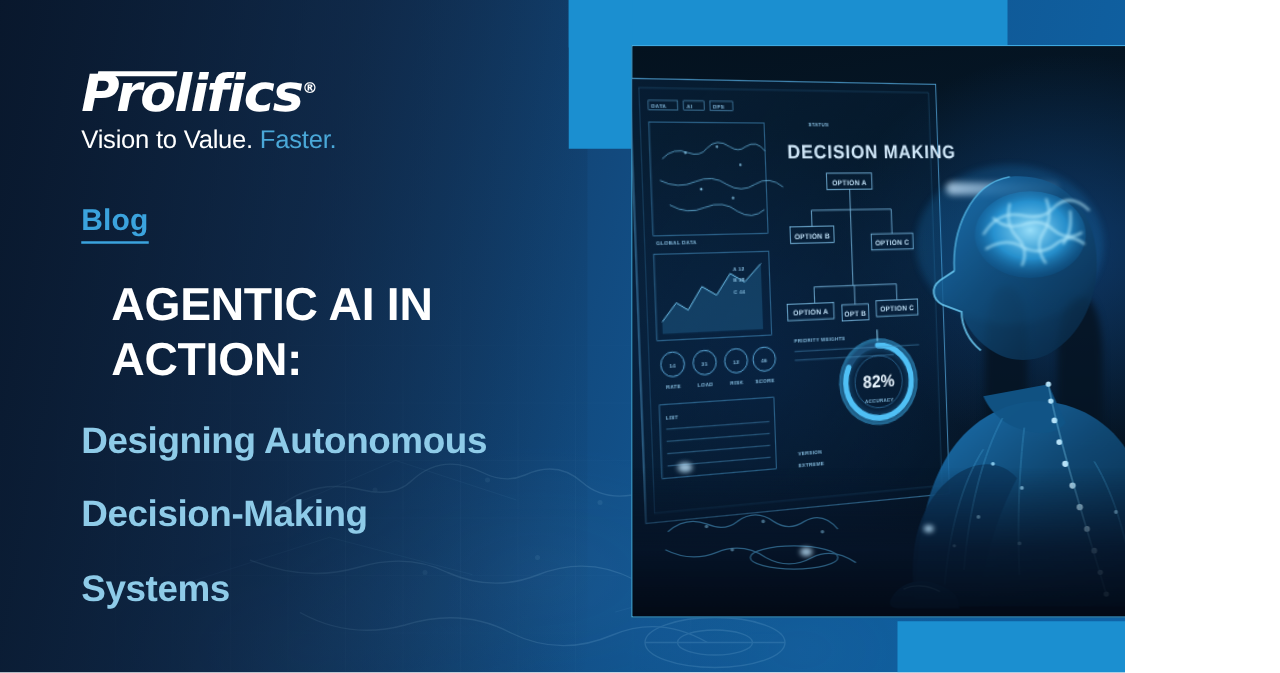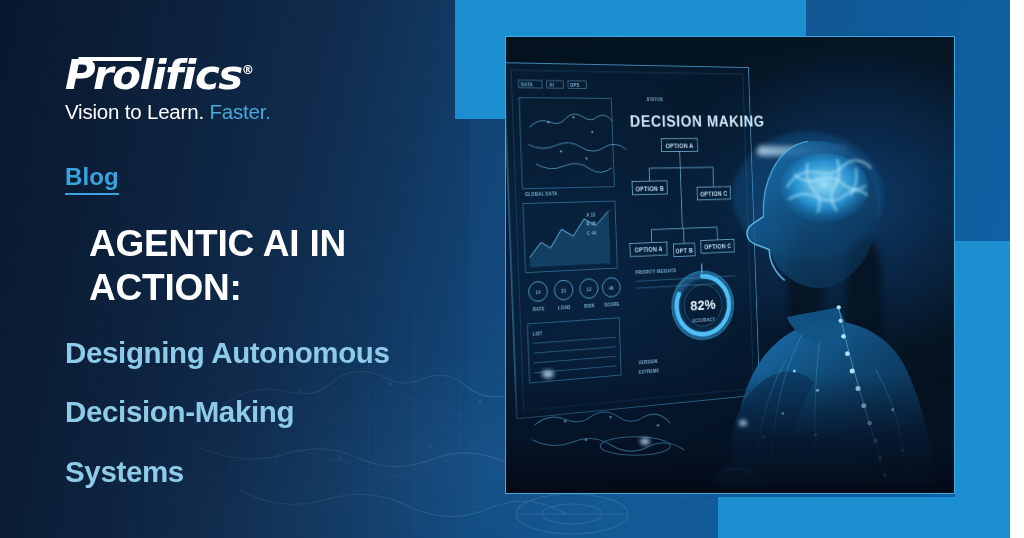--- a/index.html
+++ b/index.html
@@ -6,21 +6,21 @@
 
   html, body {
     width: 1024px;
     height: 538px;
     overflow: hidden;
     font-family: "Liberation Sans", sans-serif;
   }
 
   #banner {
     position: relative;
-    width: 1010px;
+    width: 900px;
     height: 538px;
     background: linear-gradient(105deg, #122c4c 0%, #14355c 28%, #11548f 62%, #0f5e9e 85%, #0f64a8 100%);
     overflow: hidden;
   }
 
   
   .bg-texture {
     position: absolute;
     inset: 0;
     opacity: .30;
@@ -314,21 +314,21 @@
   <div class="accent accent-top-bar"></div>
   <div class="accent accent-top-col"></div>
   <div class="accent accent-right"></div>
   <div class="accent accent-bottom"></div>
 
   <div class="logo-wrap">
     <div class="logo-word">
       <span>Prolifics</span><span class="logo-reg">®</span>
     </div>
     <div class="logo-tag">
-      <span>Vision to Learn.</span>
+      <span>Vision to Value.</span>
       <span class="faster">Faster.</span>
     </div>
   </div>
 
   <div class="eyebrow">Blog</div>
 
   <div class="headline">
     <span class="line line-main">Agentic AI in Action:</span>
     <span class="line line-sub">Designing Autonomous</span>
     <span class="line line-sub">Decision-Making</span>

